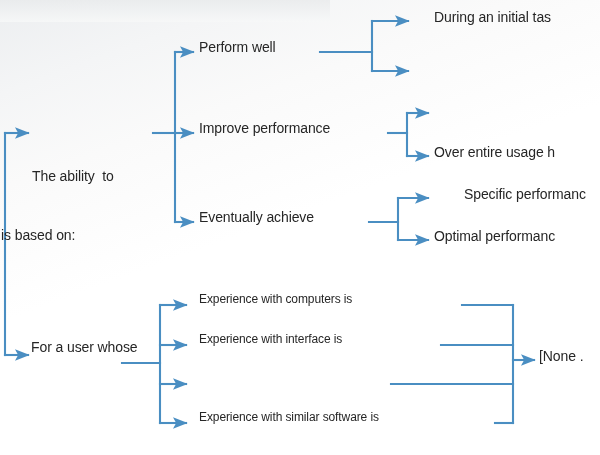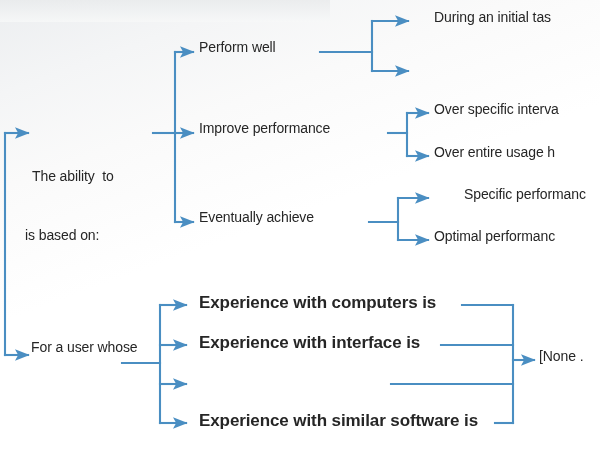--- a/index.html
+++ b/index.html
@@ -40,21 +40,21 @@
     pointer-events: none;
   }
   .node {
     position: absolute;
     color: #262626;
     font-size: 14px;
     line-height: 1.32;
     letter-spacing: -0.1px;
     white-space: pre;
   }
-  .node.small { font-size: 17px; font-weight: bold; }
+  .node.small { font-size: 12px; }
   .node.two-line { white-space: normal; width: 130px; }
 </style>
 </head>
 <body>
 
 <div id="canvas">
 
   <div id="bg-gradient"></div>
   <div id="bg-bands"></div>
 
@@ -100,34 +100,33 @@
 
       <path d="M462,305 L513,305"></path>
       <path d="M441,345 L513,345"></path>
       <path d="M391,384 L513,384"></path>
       <path d="M495,423 L513,423"></path>
       <path d="M513,305 L513,423"></path>
       <path d="M513,360 L534,360" marker-end="url(#arw)"></path>
     </g>
   </svg>
 
-  <div class="node" style="left:1px; top:226px;padding-left:24px;">is based on:</div>
+  <div class="node" style="left:1px; top:226px;">is based on:</div>
 
   <div class="node" style="left:32px; top:119px;margin-top:48px;">The ability  to</div>
 
   <div class="node" style="left:199px; top:38px;">Perform well</div>
 
   <div class="node" style="left:199px; top:119px;">Improve performance</div>
 
   <div class="node" style="left:199px; top:208px;">Eventually achieve</div>
 
   <div class="node" style="left:434px; top:8px;">During an initial tas</div>
 
 
-  <div class="node" style="left:434px; top:100px;">Over specific interva</div>
 
   <div class="node" style="left:434px; top:143px;">Over entire usage h</div>
 
   <div class="node" style="left:434px; top:185px;margin-left:30px;">Specific performanc</div>
 
   <div class="node" style="left:434px; top:227px;">Optimal performanc</div>
 
   <div class="node two-line" style="left:31px; top:338px;">For a user whose</div>
 
   <div class="node small" style="left:199px; top:292px;">Experience with computers is</div>

